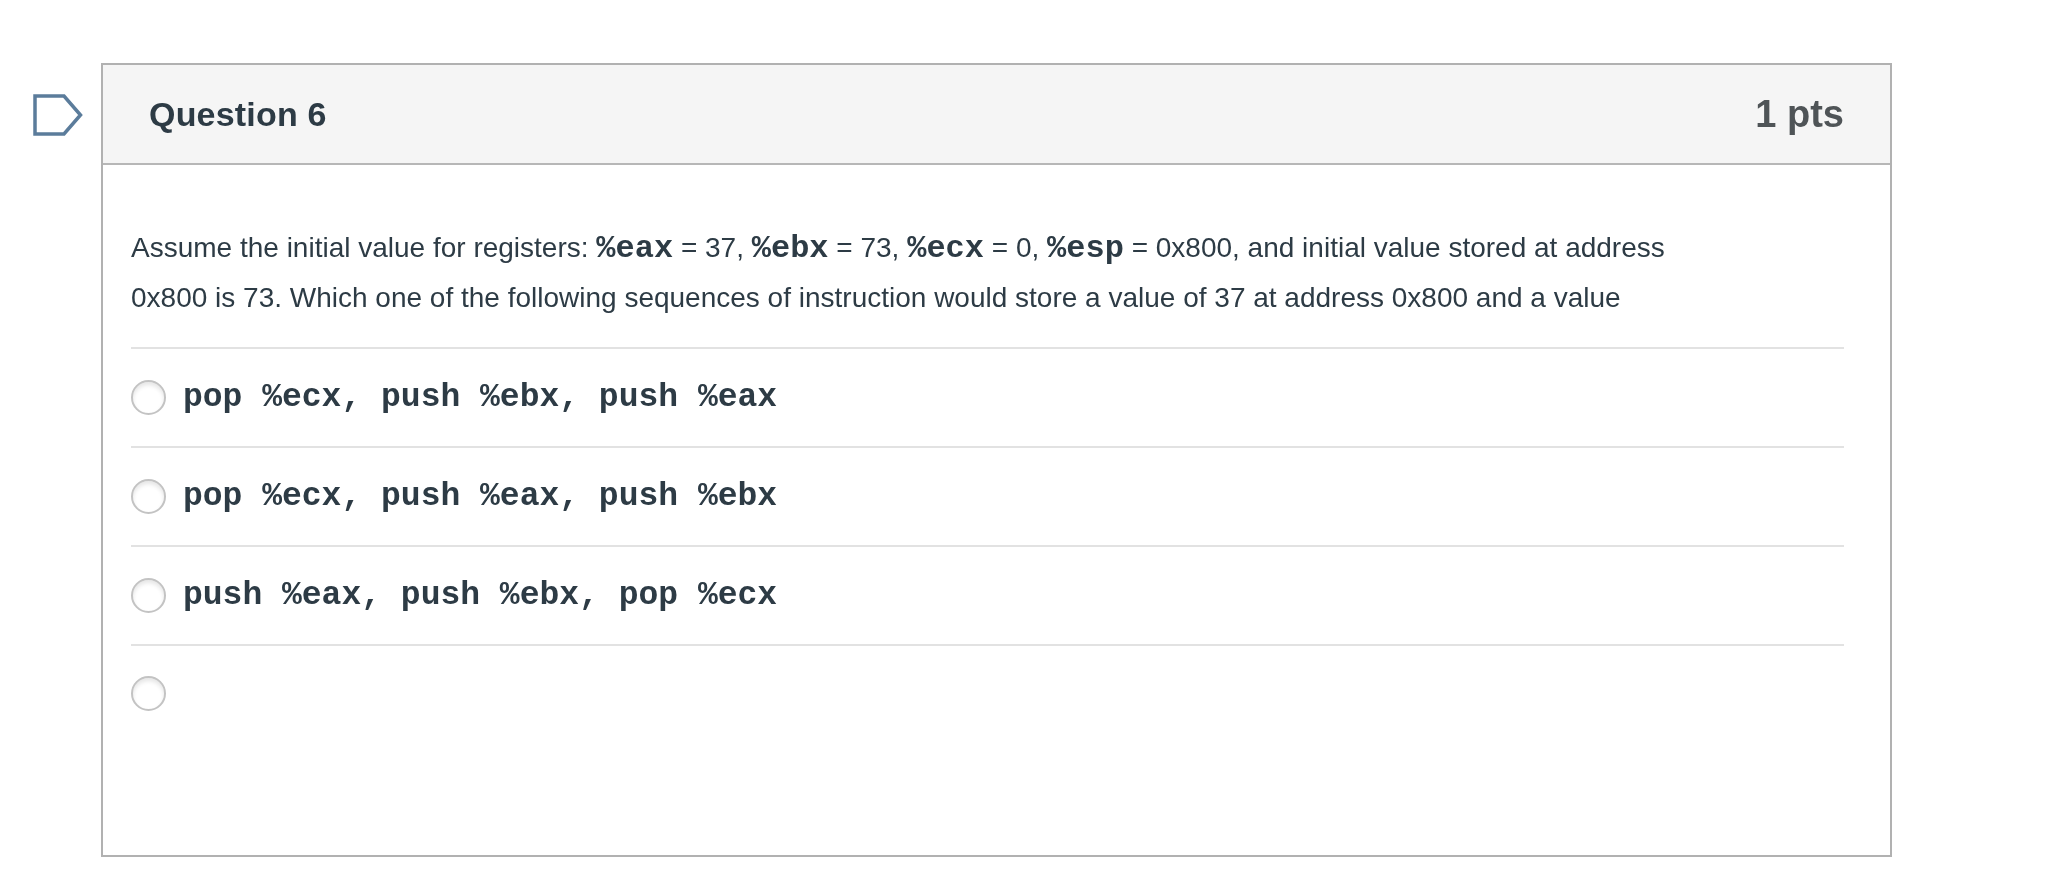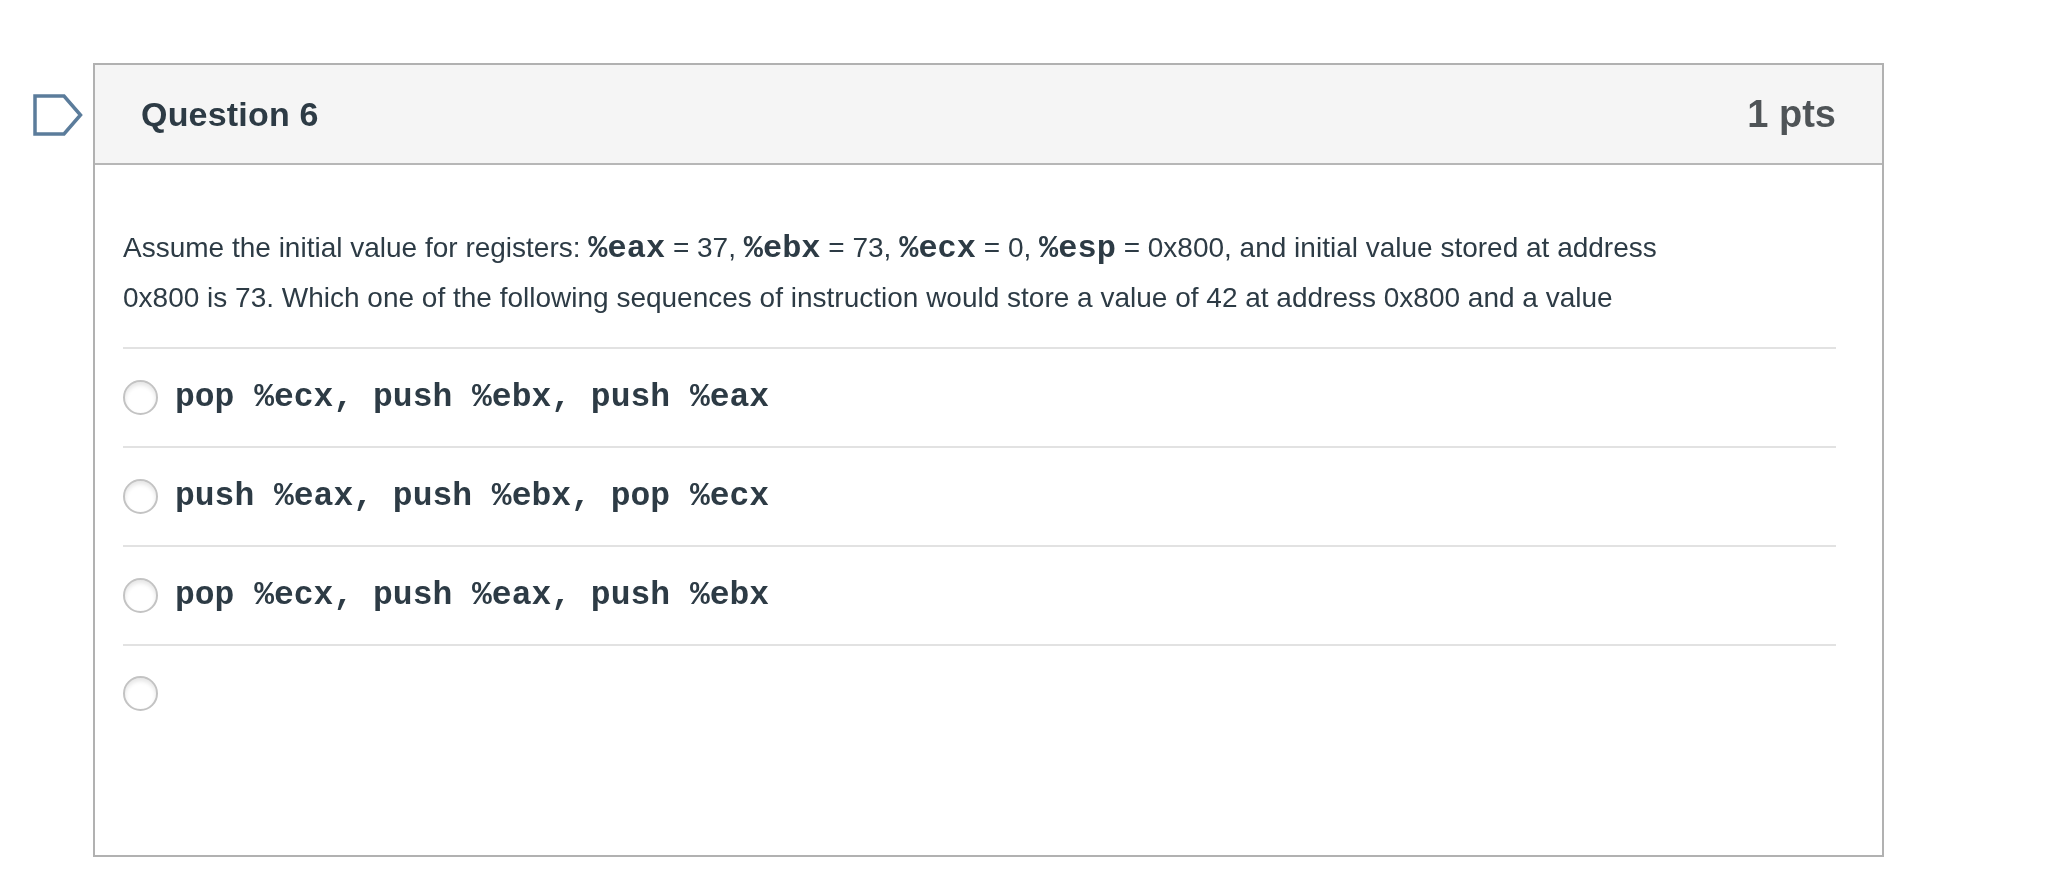--- a/index.html
+++ b/index.html
@@ -12,21 +12,21 @@
 
   
   .flag {
     position:absolute; left:33px; top:94px; width:50px; height:42px;
     cursor:pointer; display:block;
   }
   .flag svg { width:100%; height:100%; display:block; }
 
   
   .q-box {
-    position:absolute; left:93px; top:63px;
+    position:absolute; left:101px; top:63px;
     width:1791px; height:794px;
     background:#ffffff;
     border:2px solid #b1b1b1;
   }
   .q-header {
     height:100px;
     background:#f5f5f5;
     border-bottom:2px solid #b7b7b7;
     display:flex; align-items:center; justify-content:space-between;
     padding:0 46px;
@@ -81,36 +81,36 @@
   <div class="q-box">
 
     <div class="q-header">
       <span class="q-title">Question 6</span>
       <span class="q-pts">1 pts</span>
     </div>
 
     <div class="q-body">
       <div class="q-text" id="question-text">
           <div class="q-line"><span>Assume the initial value for registers: </span><span class="mono">%eax</span><span> = 37, </span><span class="mono">%ebx</span><span> = 73, </span><span class="mono">%ecx</span><span> = 0, </span><span class="mono">%esp</span><span> = 0x800, and initial value stored at address</span></div>
-          <div class="q-line"><span>0x800 is 73. Which one of the following sequences of instruction would store a value of 42 at address 0x800 and a value</span></div>
+          <div class="q-line"><span>0x800 is 73. Which one of the following sequences of instruction would store a value of 37 at address 0x800 and a value</span></div>
         </div>
       <div class="answers" id="answers">
   <div class="answer">
     <span class="radio"></span>
     <span class="answer-label">pop %ecx, push %ebx, push %eax</span>
   </div>
 
   <div class="answer">
     <span class="radio"></span>
-    <span class="answer-label">push %eax, push %ebx, pop %ecx</span>
+    <span class="answer-label">pop %ecx, push %eax, push %ebx</span>
   </div>
 
   <div class="answer">
     <span class="radio"></span>
-    <span class="answer-label">pop %ecx, push %eax, push %ebx</span>
+    <span class="answer-label">push %eax, push %ebx, pop %ecx</span>
   </div>
 
   <div class="answer">
     <span class="radio"></span>
   </div>
 </div>
     </div>
 
   </div>
 </div>

